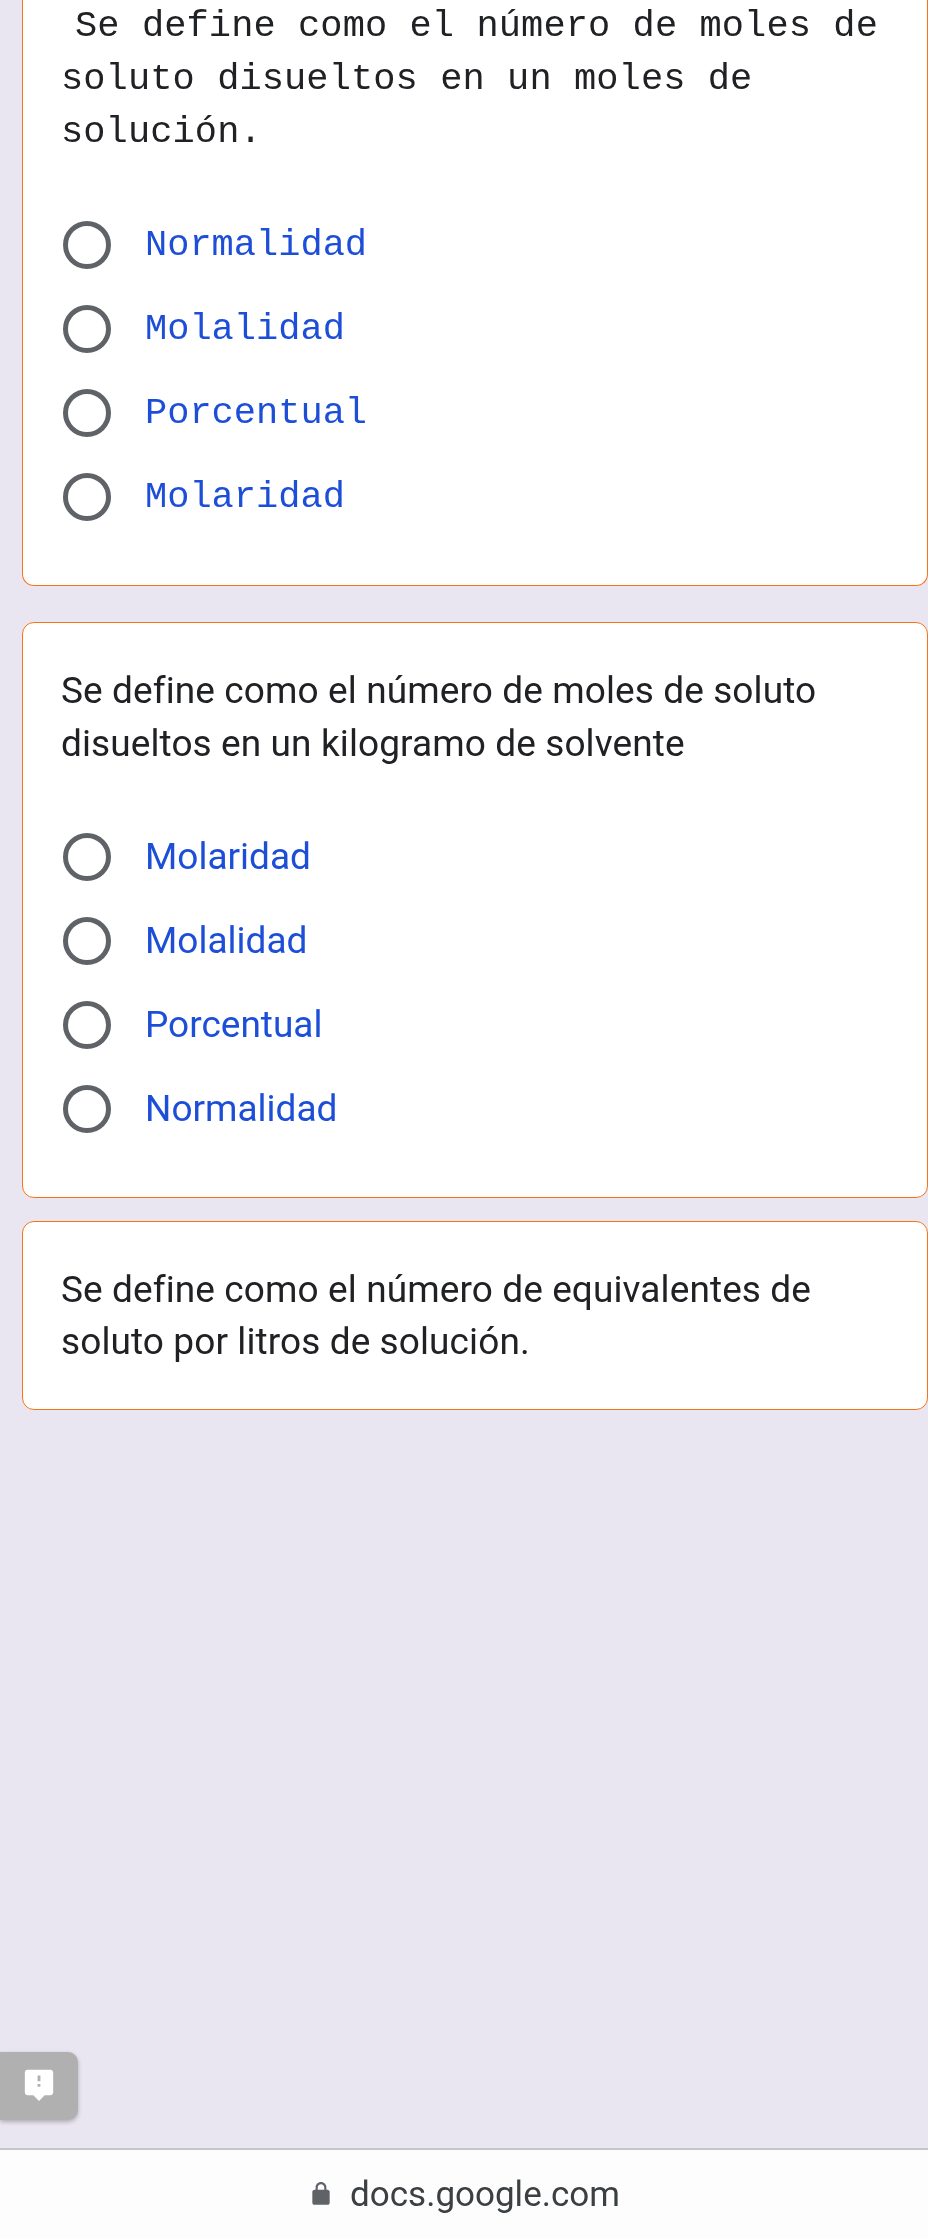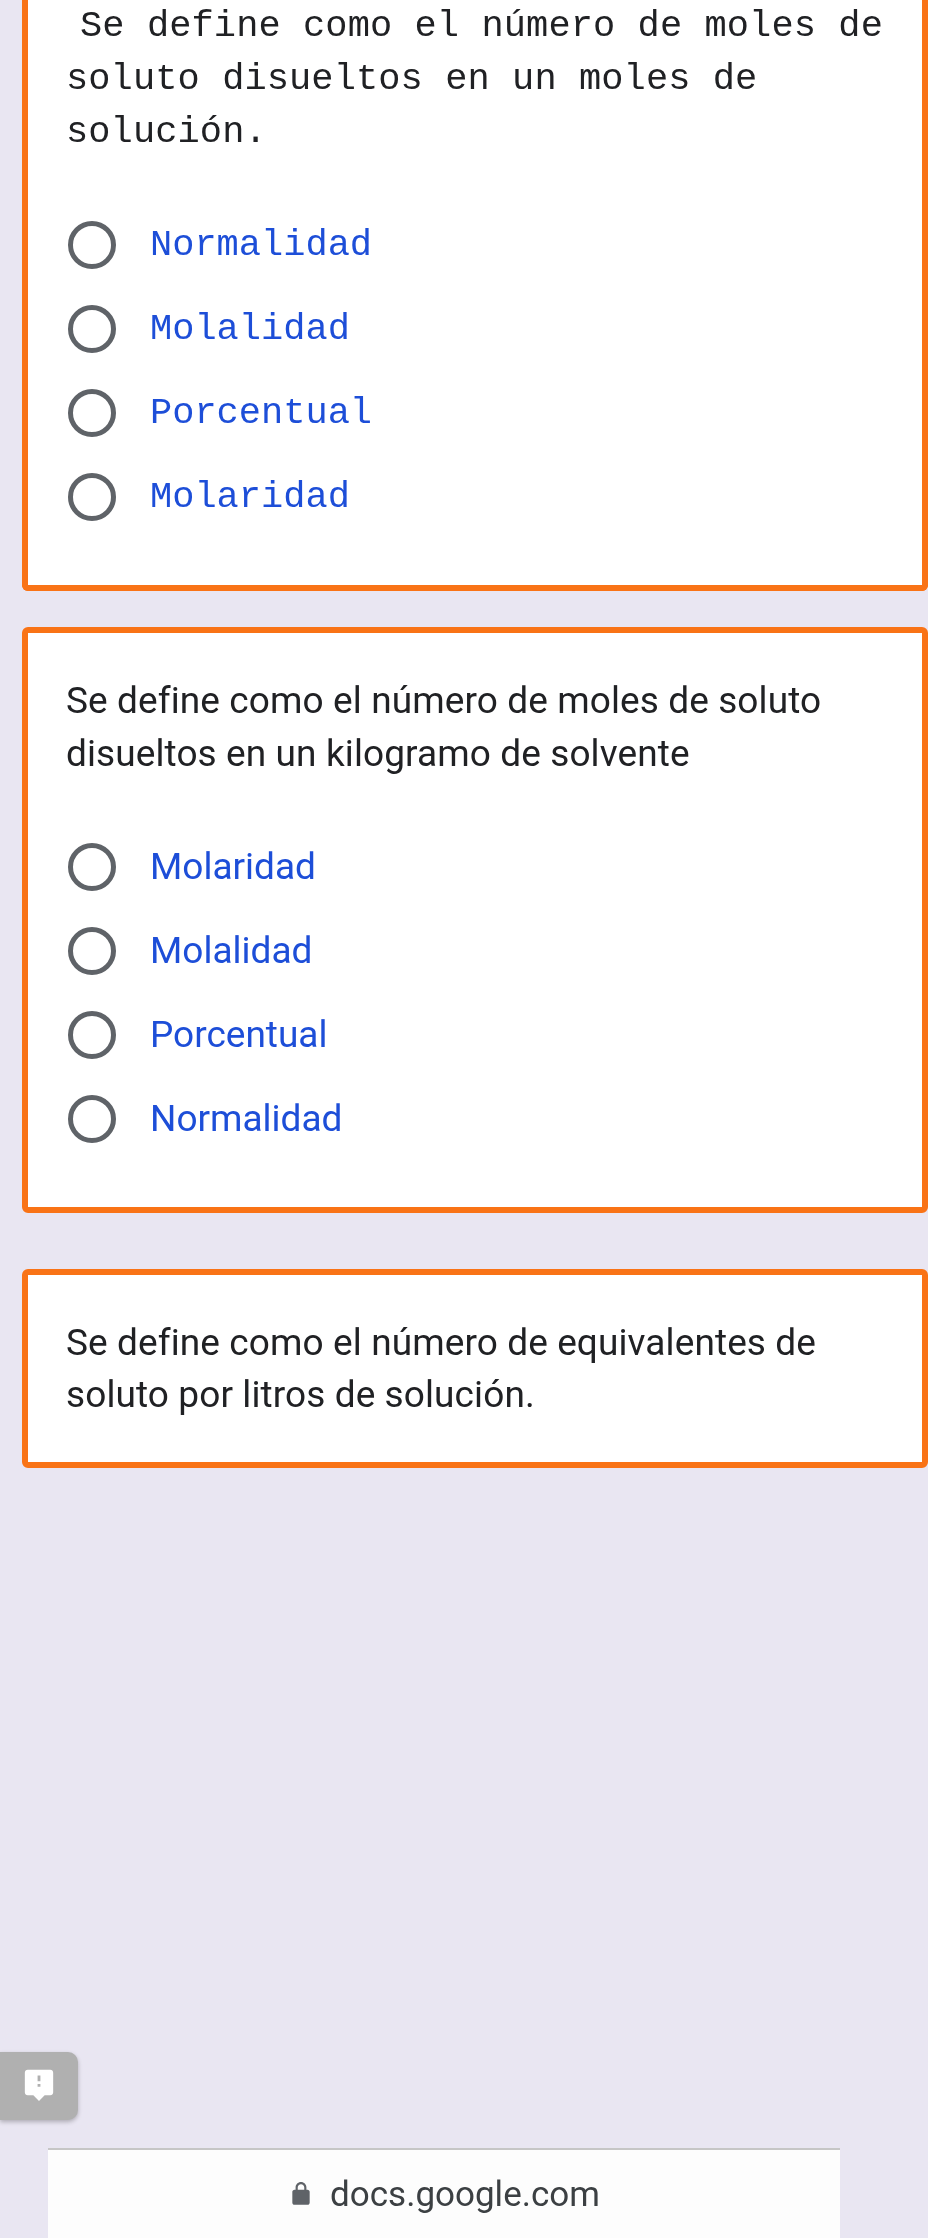--- a/index.html
+++ b/index.html
@@ -6,28 +6,28 @@
 html, body { width: 928px; height: 2238px; }
 body {
   background: #e9e6f2;
   font-family: Roboto, Arial, sans-serif;
   color: #202124;
   position: relative;
   overflow: hidden;
 }
 .card {
   background: #fff;
-  border: 6px solid #f97316;
-  border-radius: 6px;
+  border: 1px solid #f97316;
+  border-radius: 12px;
   margin-left: 22px;
   padding: 42px 38px 46px 38px;
 }
 .card-1 { margin-top: 0; border-top: none; border-top-left-radius: 0; border-top-right-radius: 0; padding-top: 0; font-family: Liberation Mono, monospace; }
 .card-2 { margin-top: 36px; }
-.card-3 { margin-top: 56px; padding-bottom: 40px; }
+.card-3 { margin-top: 23px; padding-bottom: 40px; }
 .question {
   font-size: 37px;
   line-height: 1.43;
   color: #202124;
   letter-spacing: 0.1px;
 }
 .q1-line1 { text-indent: 14px; }
 .options { margin-top: 44px; }
 .option {
   display: flex;
@@ -54,26 +54,26 @@
   width: 78px; height: 68px;
   background: #b0b0b0;
   border-top-right-radius: 10px;
   border-bottom-right-radius: 10px;
   display: flex; align-items: center; justify-content: center;
   box-shadow: 0 2px 4px rgba(0,0,0,0.25);
 }
 .report-btn svg { width: 34px; height: 34px; fill: #fff; }
 .bottom-bar {
   position: absolute;
-  left: 0; bottom: 0; width: 792px; height: 90px;
+  left: 0; bottom: 0; width: 928px; height: 90px;
   background: #fdfdfd;
   border-top: 2px solid #c6c6c6;
   display: flex; align-items: center; justify-content: center;
   gap: 16px;
-  font-size: 35px; color: #3c4043; margin-left: 48px;
+  font-size: 35px; color: #3c4043;
 }
 .lock-icon svg { width: 26px; height: 30px; fill: #5f6368; display: block; }
 </style>
 </head>
 <body>
 
 <div class="card card-1">
   <div class="question">
     <div class="q1-line1"> Se define como el número de moles de</div>
     <div>soluto disueltos en un moles de solución.</div>

